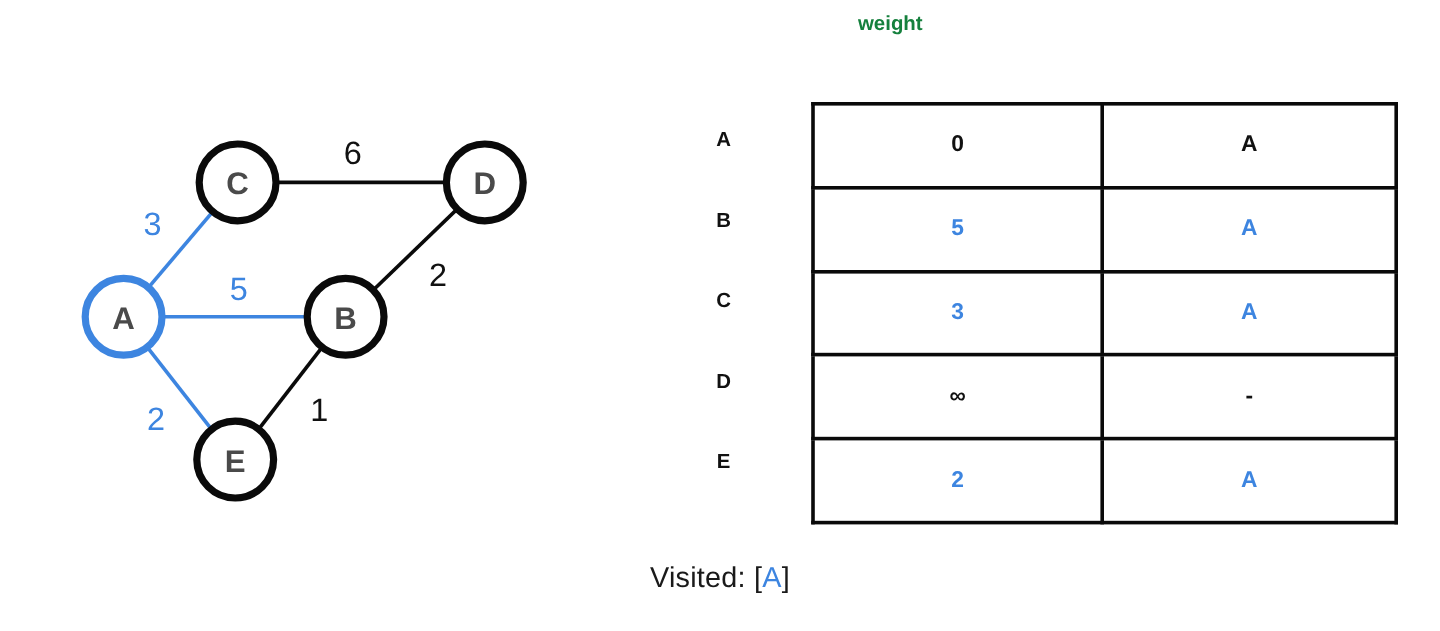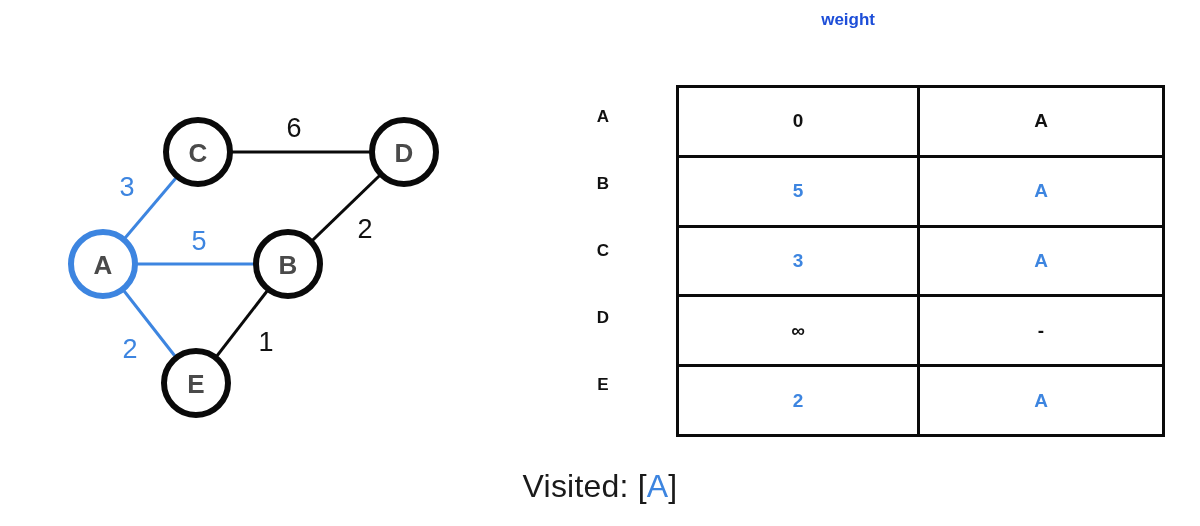--- a/index.html
+++ b/index.html
@@ -68,22 +68,22 @@
     left: 560px;
     top: 0;
     width: 640px;
     height: 460px;
   }
   .col-header {
     position: absolute;
     top: 10px;
     font-size: 17px;
     font-weight: bold;
-    color: #1d4ed8;
-    text-align: right;
+    color: #15803d;
+    text-align: left;
     width: 160px;
   }
   #header-weight { left: 155px; }
   #header-previous { left: 395px; }
 
   #dist-table {
     position: absolute;
     left: 116px;
     top: 85px;
     width: 480px;
@@ -115,21 +115,21 @@
     color: #111111;
   }
 
   
   #visited-line {
     position: absolute;
     left: 0;
     top: 468px;
     width: 1200px;
     text-align: center;
-    font-size: 32px;
+    font-size: 24px;
     color: #1a1a1a;
     letter-spacing: 0.2px;
   }
   #visited-list { color: #3d85e0; }
 </style>
 </head>
 <body>
 
 <div id="graph-panel">
   <svg id="graph-svg" width="560" height="460" viewBox="0 0 560 460">

